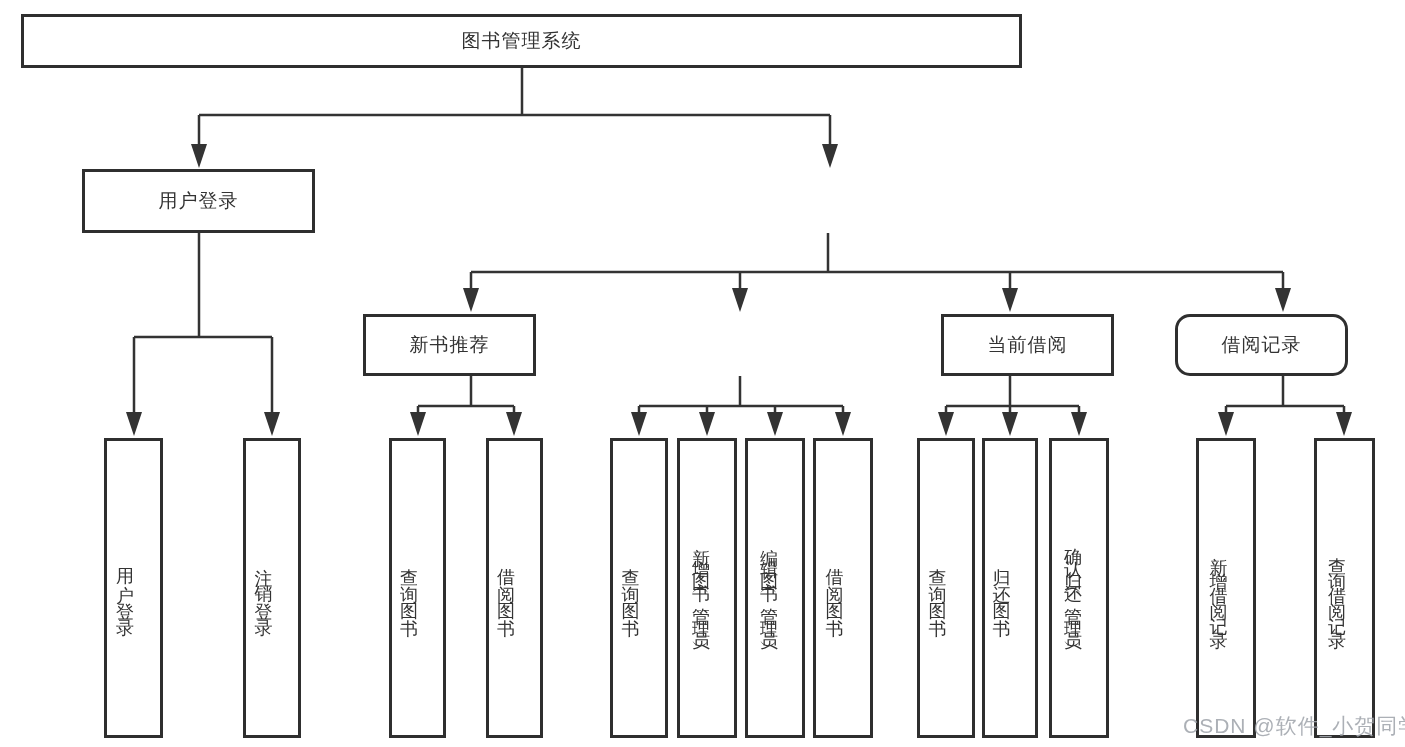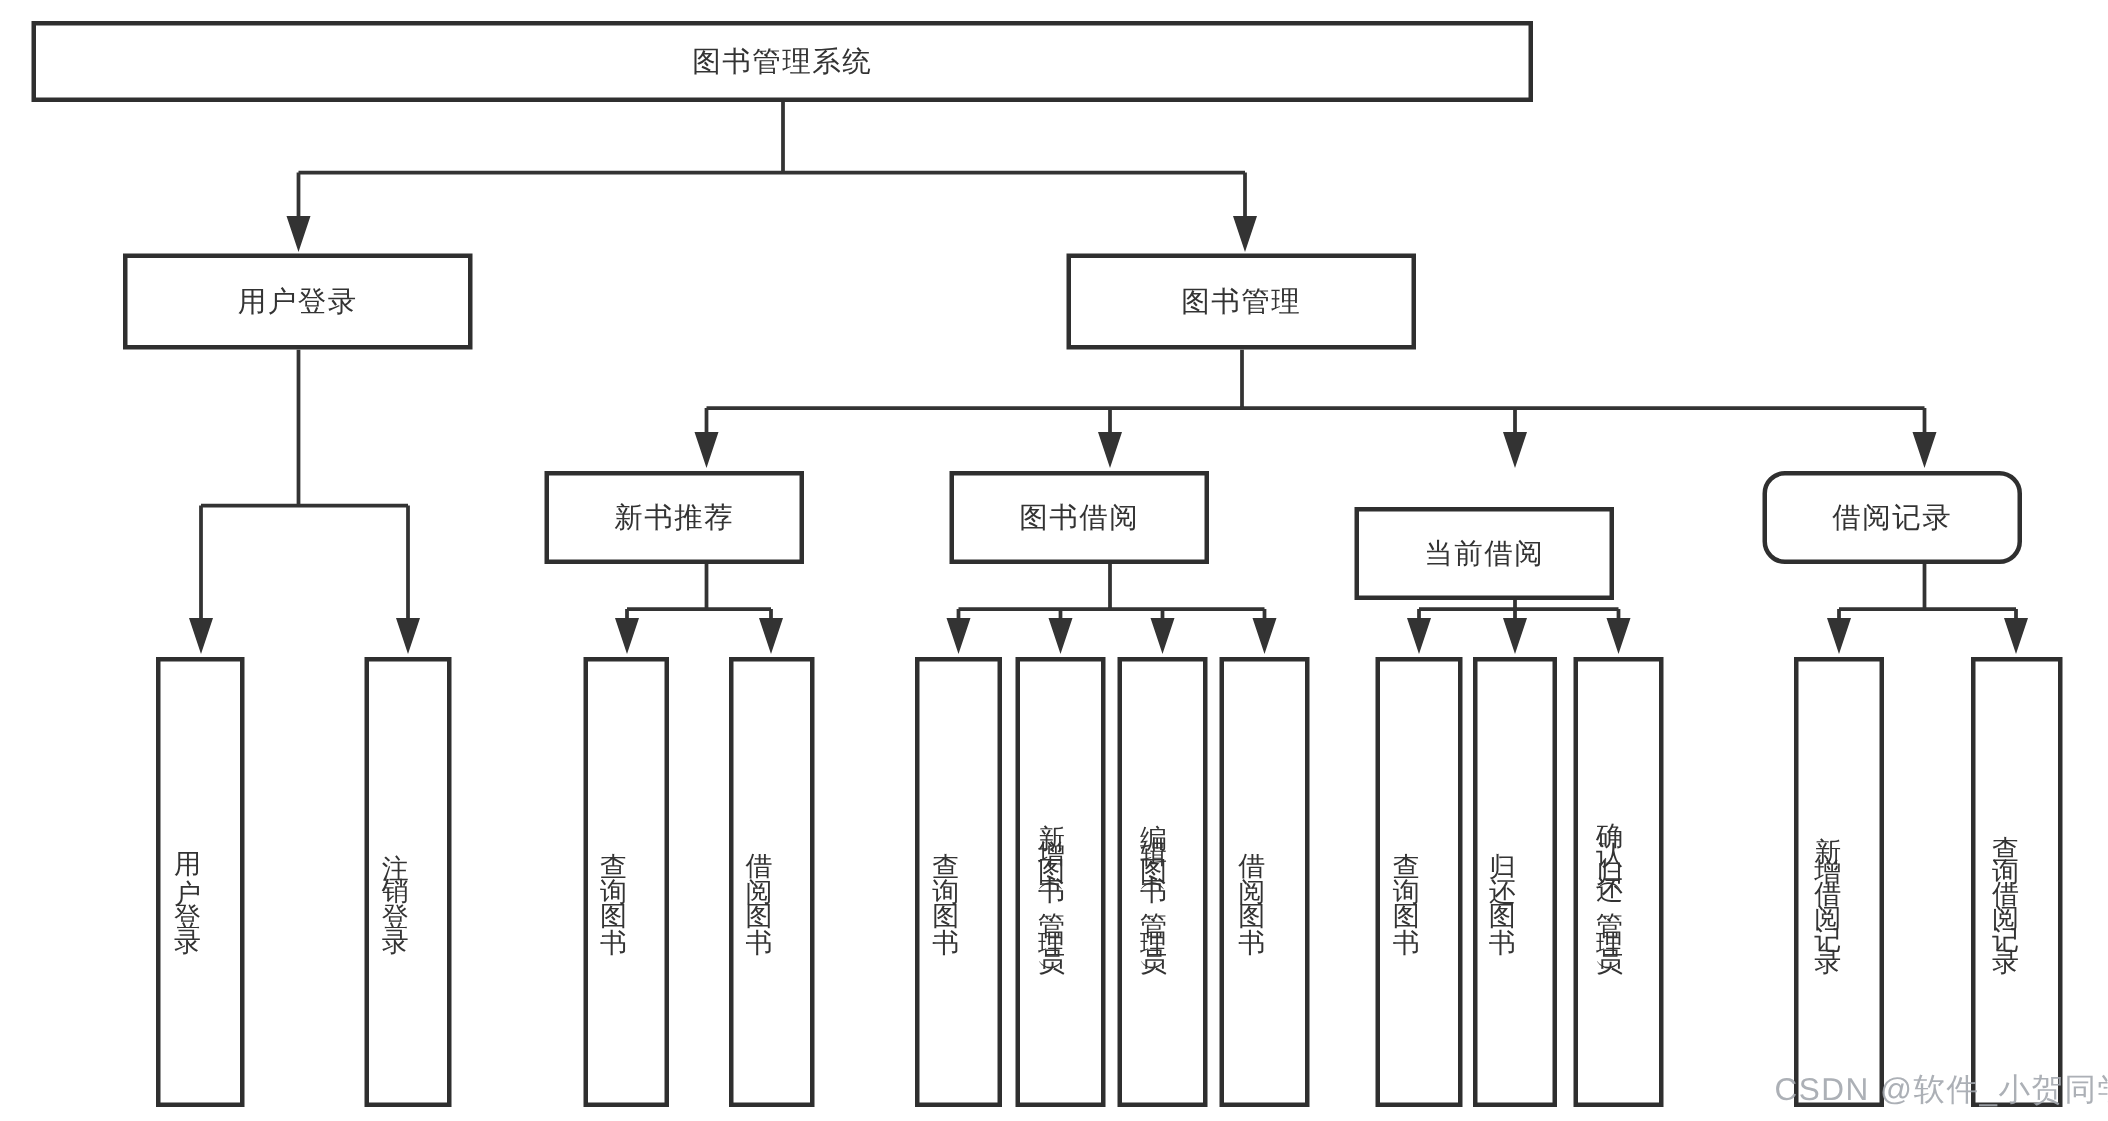--- a/index.html
+++ b/index.html
@@ -36,21 +36,21 @@
     font-size: 19px;
     letter-spacing: 1px;
     white-space: nowrap;
   }
   .root  { left: 21px;  top: 14px;  width: 1001px; height: 54px; }
   .l2a   { left: 82px;  top: 169px; width: 233px;  height: 64px; }
   .l2b   { left: 711px; top: 169px; width: 233px;  height: 64px; }
   .l3    { top: 314px; height: 62px; width: 173px; }
   .l3a   { left: 363px; }
   .l3b   { left: 633px; }
-  .l3c   { left: 903px; margin-top: 24px; }
+  .l3c   { left: 941px; }
   .l3d   { left: 1175px; border-radius: 15px; }
   .vbox  { top: 438px; height: 300px; }
   .ua { left: 104px;  width: 59px; }
   .ub { left: 243px;  width: 58px; }
   .ba { left: 389px;  width: 57px; }
   .bb { left: 486px;  width: 57px; }
   .ca { left: 610px;  width: 58px; }
   .cb { left: 677px;  width: 60px; }
   .cc { left: 745px;  width: 60px; }
   .cd { left: 813px;  width: 60px; }
@@ -119,29 +119,23 @@
     </g>
   </svg>
 
   <div class="node hbox root">
     <span>图书管理系统</span>
   </div>
 
   <div class="node hbox l2a">
     <span>用户登录</span>
   </div>
-  <div class="node hbox l2b">
-    <span>图书管理</span>
-  </div>
 
   <div class="node hbox l3 l3a">
     <span>新书推荐</span>
-  </div>
-  <div class="node hbox l3 l3b">
-    <span>图书借阅</span>
   </div>
   <div class="node hbox l3 l3c">
     <span>当前借阅</span>
   </div>
   <div class="node hbox l3 l3d">
     <span>借阅记录</span>
   </div>
 
   <div class="node vbox ua">
     <span class="vtext len4">用户登录</span>

